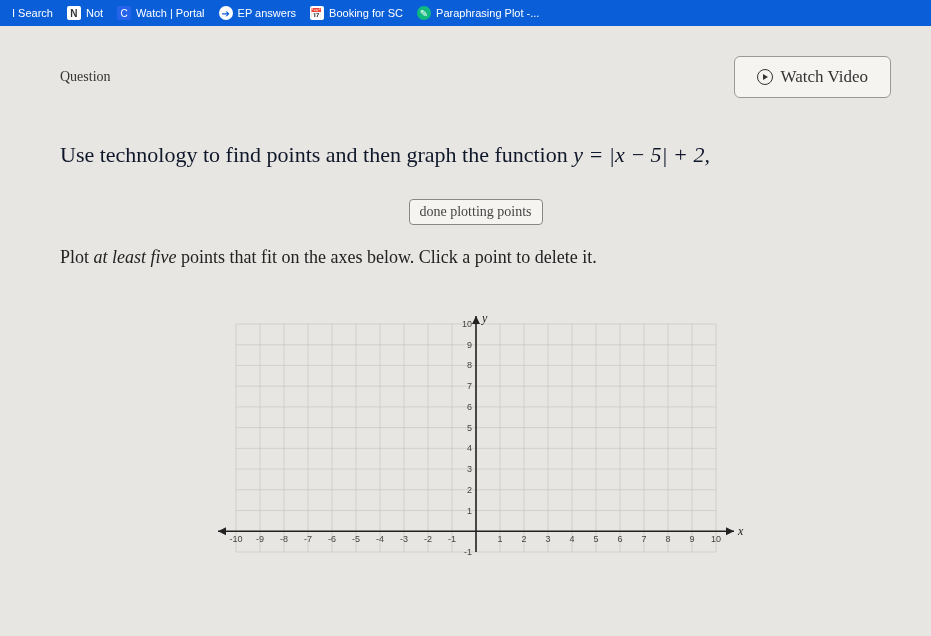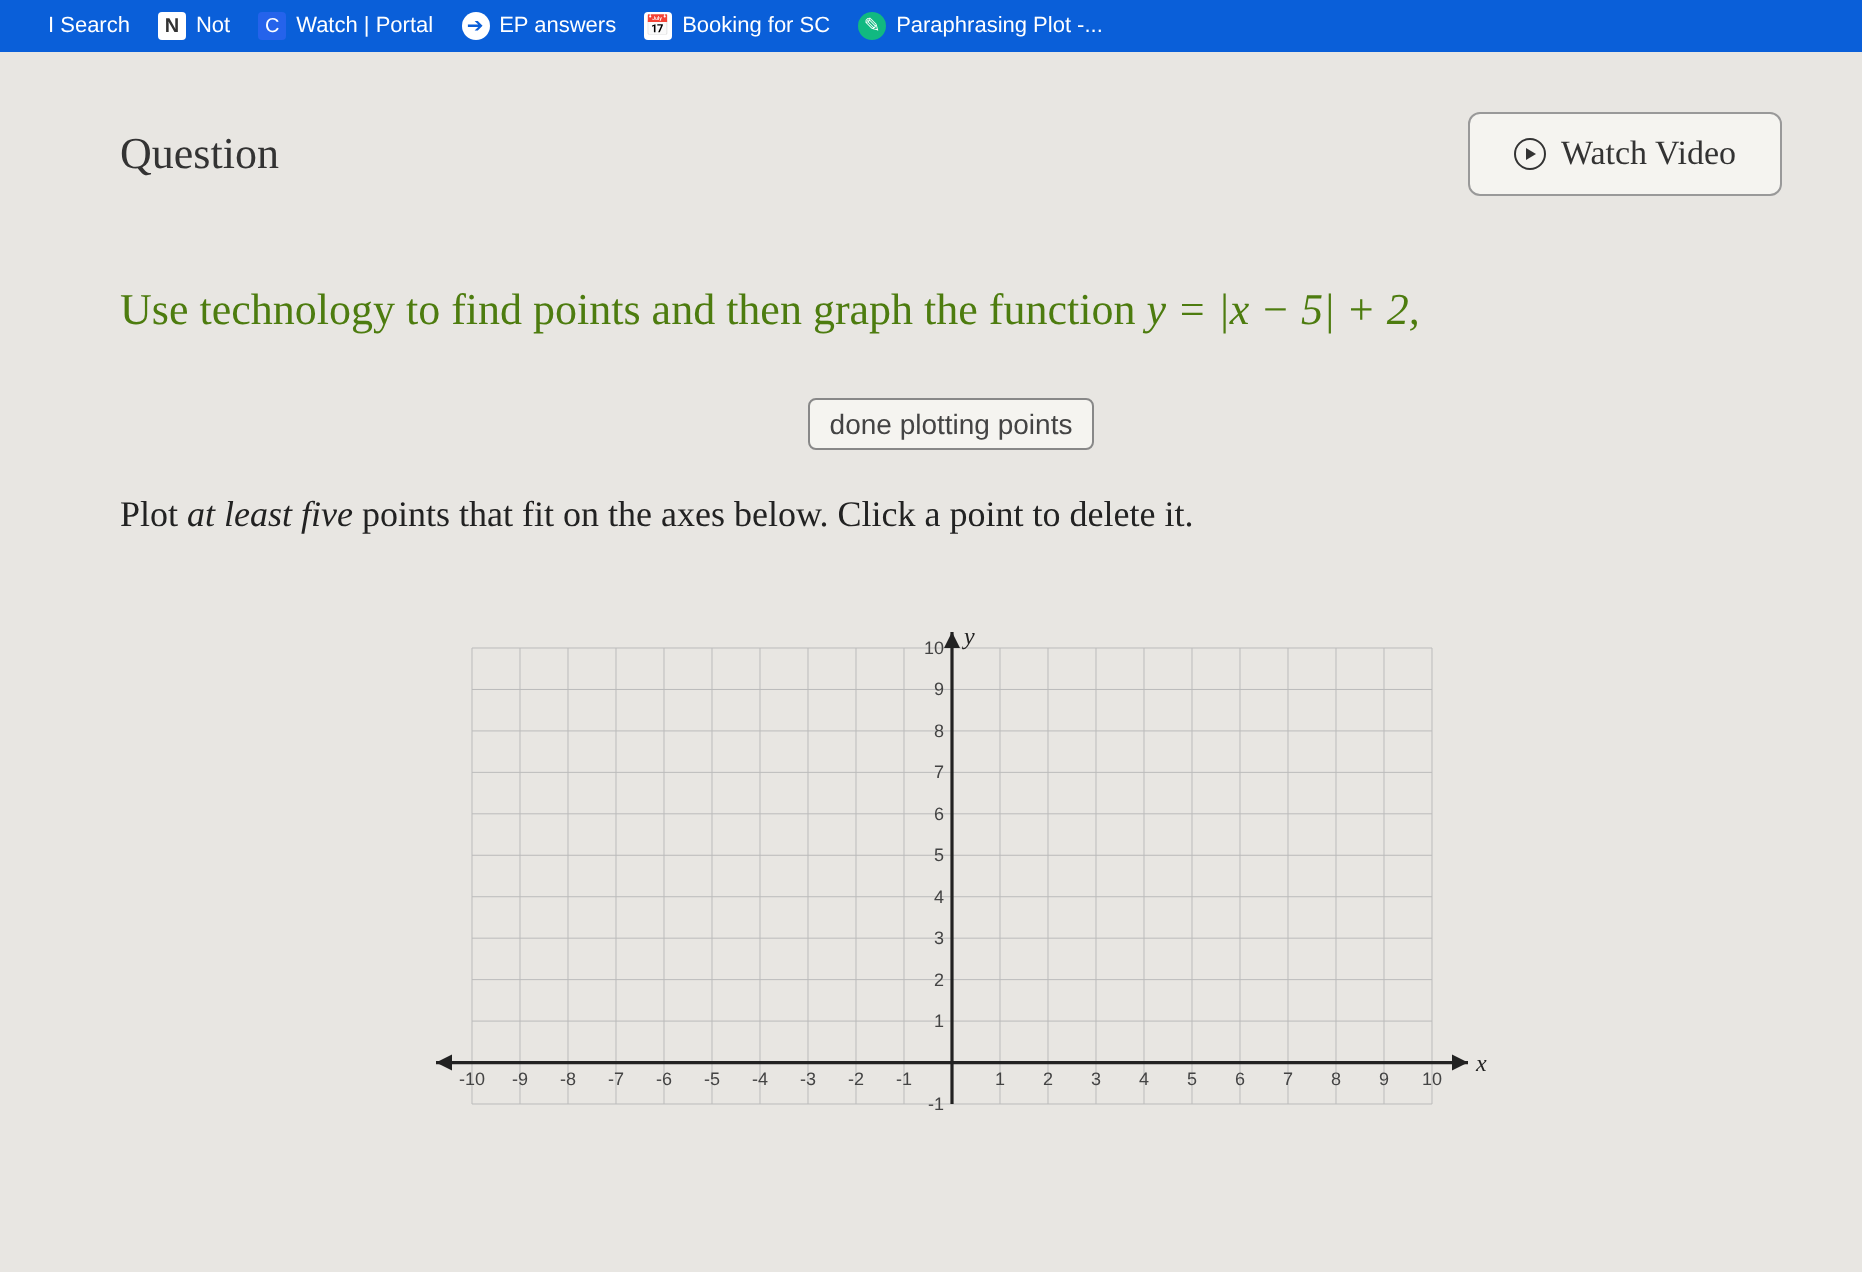--- a/index.html
+++ b/index.html
@@ -9,21 +9,21 @@
       width: 931px;
       height: 636px;
       overflow: hidden;
       color: #333;
     }
     .bookmark-bar {
       background: #0a5fd9;
       height: 26px;
       display: flex;
       align-items: center;
-      padding: 0 24px;
+      padding: 0 12px;
       gap: 14px;
       font-family: Arial, sans-serif;
       font-size: 11px;
       color: #fff;
     }
     .bookmark-item {
       display: flex;
       align-items: center;
       gap: 5px;
       white-space: nowrap;
@@ -40,21 +40,21 @@
     .content {
       padding: 30px 40px 0 60px;
     }
     .header-row {
       display: flex;
       justify-content: space-between;
       align-items: center;
       margin-bottom: 40px;
     }
     .question-label {
-      font-size: 22px;
+      font-size: 14px;
       color: #333;
     }
     .header-buttons {
       display: flex;
       gap: 12px;
     }
     .btn {
       border: 1px solid #999;
       background: #f5f4f0;
       border-radius: 6px;
@@ -79,37 +79,37 @@
     .play-icon::after {
       content: '';
       border-left: 5px solid #333;
       border-top: 3px solid transparent;
       border-bottom: 3px solid transparent;
       margin-left: 1px;
     }
     .prompt {
       font-size: 22px;
       line-height: 1.5;
-      color: #4d7c0f;
+      color: #0f172a;
       margin-bottom: 28px;
     }
     .math-eq {
       font-style: italic;
       white-space: nowrap;
     }
     .done-row {
       text-align: center;
       margin-bottom: 22px;
     }
     .done-btn {
       border: 1px solid #888;
       background: #f5f4f0;
       border-radius: 4px;
       padding: 4px 10px;
-      font-family: Liberation Sans, sans-serif;
+      font-family: Liberation Serif, serif;
       font-size: 14px;
       color: #444;
       cursor: pointer;
     }
     .instruction {
       font-size: 18px;
       color: #222;
       margin-bottom: 42px;
     }
     .italic { font-style: italic; }

